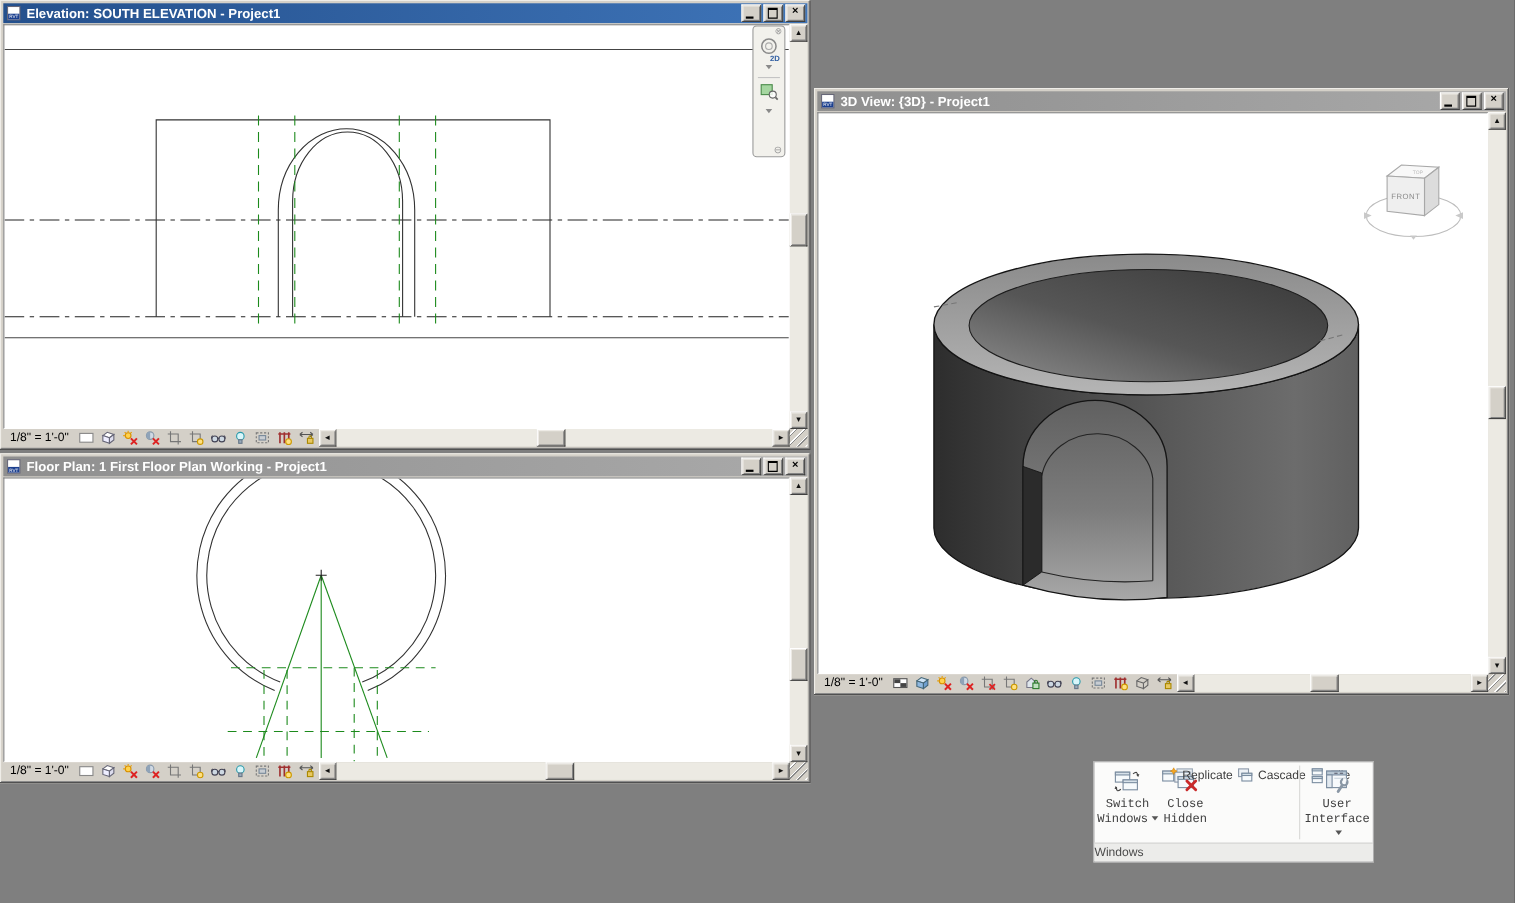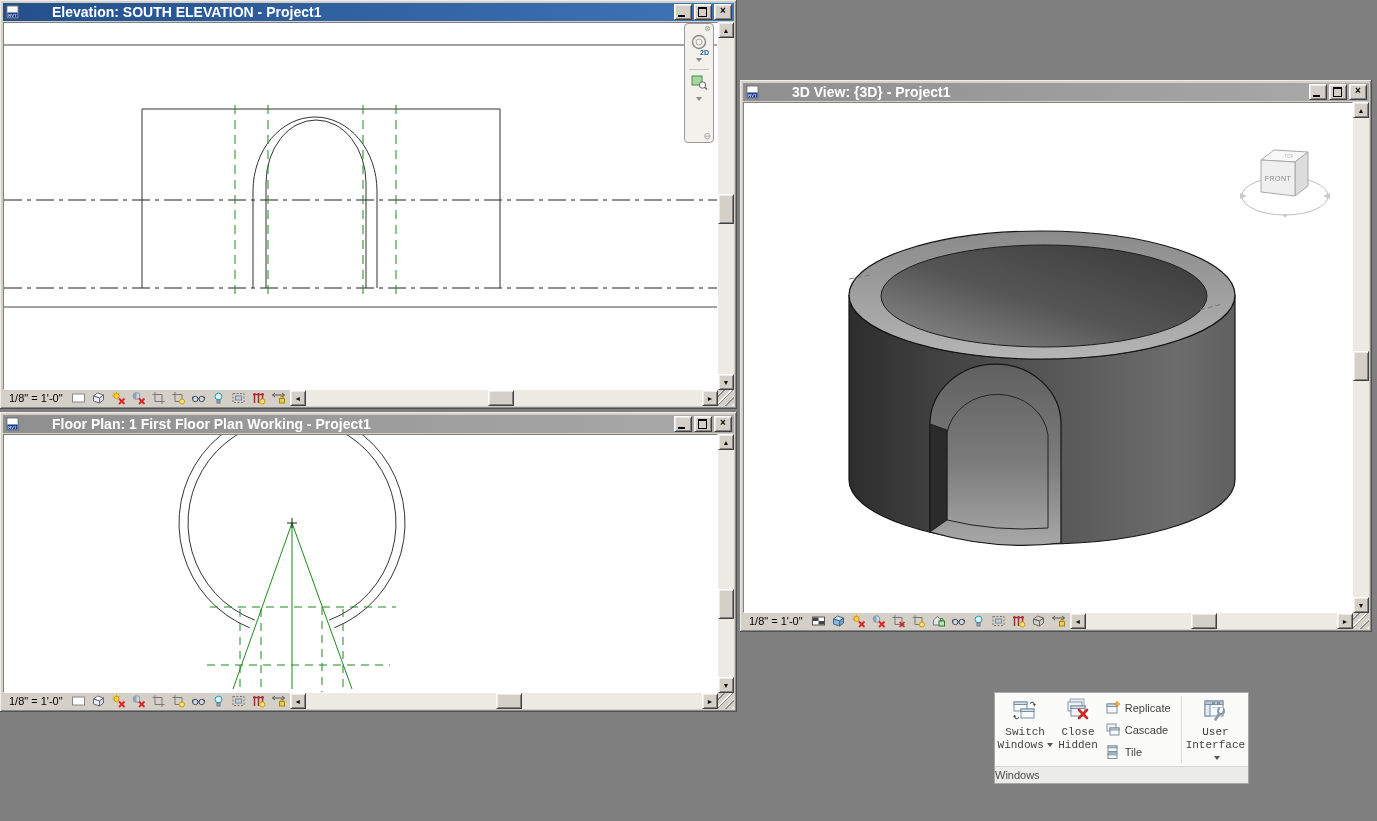--- a/index.html
+++ b/index.html
@@ -5,21 +5,21 @@
   html,body{margin:0;padding:0;background:#555;}
   #app{position:relative;width:1377px;height:821px;background:#7f7f7f;overflow:hidden;
        font-family:"Liberation Sans",sans-serif;font-size:11px;color:#000;}
   
   .win{position:absolute;background:#d4d0c8;
        box-shadow:inset -1px -1px 0 #505050,inset 1px 1px 0 #efede8,inset -2px -2px 0 #8a8a8a;}
   .titlebar{position:absolute;left:3px;right:3px;top:3px;height:18px;display:flex;align-items:center;
             gap:4px;padding:0 2px;overflow:hidden;}
   .titlebar.active{background:linear-gradient(to right,#24508d,#3e74b8);}
   .titlebar.inactive{background:linear-gradient(to right,#8f8f8f,#a9a9a9);}
-  .title-text{flex:1;color:#fff;font-weight:bold;font-size:14px;white-space:nowrap;overflow:hidden;margin-left:28px;}
+  .title-text{flex:1;color:#fff;font-weight:bold;font-size:12px;white-space:nowrap;overflow:hidden;}
   .tb-btns{display:flex;gap:2px;margin-left:2px;}
   .tb-btn{width:16px;height:14px;background:#d4d0c8;border:1px solid;border-color:#fff #404040 #404040 #fff;
           box-shadow:inset 1px 1px 0 #ece9e4,inset -1px -1px 0 #848484;position:relative;cursor:default;}
   .g-min{position:absolute;left:3px;bottom:2px;width:7px;height:2px;background:#000;}
   .g-max{position:absolute;left:3px;top:2px;width:7px;height:7px;border:1px solid #000;border-top-width:2px;}
   .g-x{position:absolute;left:0;top:0;width:100%;text-align:center;font-size:10px;line-height:12px;font-weight:bold;}
   .client{position:absolute;left:3px;top:22px;right:3px;bottom:3px;background:#d4d0c8;}
   .canvas{position:absolute;left:0;top:0;right:16px;bottom:16px;background:#fff;
           border:1px solid;border-color:#808080 #fff #fff #808080;overflow:hidden;}
   .canvas svg.draw{position:absolute;left:0;top:0;}
@@ -53,21 +53,21 @@
   .nb-div{width:20px;height:1px;background:#c4c4c4;margin:3px 0;}
   .nb-2d{position:absolute;font-size:7px;font-weight:bold;color:#2b5aa0;right:-1px;bottom:-2px;}
   
   .panel{position:absolute;left:994px;top:692px;width:255px;height:92px;background:#fbfbfa;
          border:1px solid #a8a8a8;box-sizing:border-box;display:flex;flex-direction:column;}
   .panel-body{flex:1;display:flex;align-items:stretch;padding:1px 2px;}
   .rbtn-lg{width:57px;display:flex;flex-direction:column;align-items:center;justify-content:flex-start;
            padding-top:4px;text-align:center;cursor:default;font-family:Liberation Mono, monospace;}
   .rbtn-lg .rlabel{font-size:11px;line-height:13px;color:#3f3f3f;margin-top:2px;}
   .ricon-lg svg{width:28px;height:26px;display:block;}
-  .rsmall-col{width:76px;display:flex;flex-direction:column;justify-content:center;gap:1px;}
+  .rsmall-col{width:76px;display:flex;justify-content:center;gap:1px;}
   .rbtn-sm{display:flex;align-items:center;gap:4px;height:21px;padding-left:2px;color:#3f3f3f;cursor:default;}
   .rbtn-sm svg{width:16px;height:16px;display:block;}
   .rsep{width:1px;background:#d9d9d6;margin:2px 3px;}
   .panel-label{height:17px;background:#ececea;border-top:1px solid #d5d5d2;
                line-height:16px;color:#4b4b4b;font-size:11px;}
   .dd{display:inline-block;width:0;height:0;border-left:3px solid transparent;border-right:3px solid transparent;
       border-top:4px solid #555;margin-left:3px;vertical-align:middle;}
   .rvt-ico svg{width:15px;height:14px;display:block;}
 </style>
 </head>

